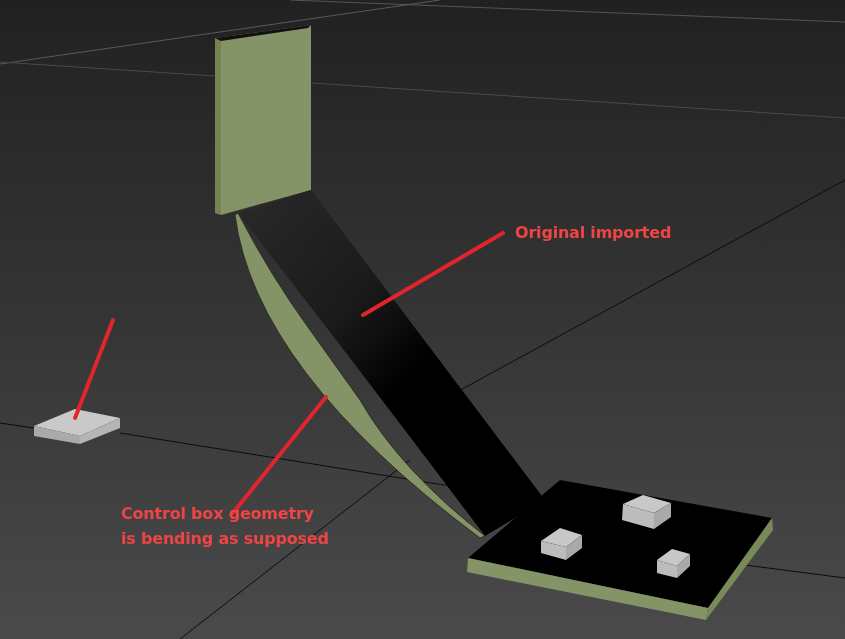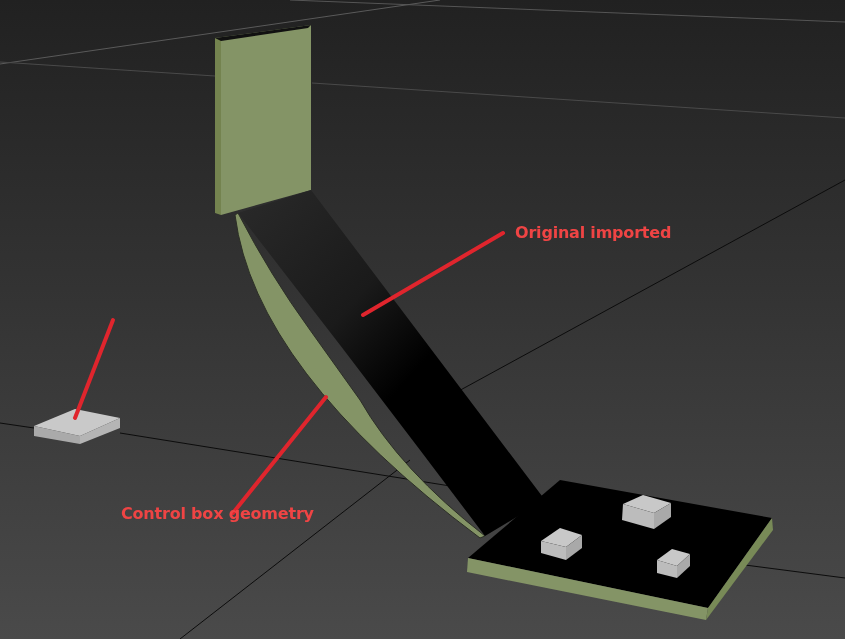--- a/index.html
+++ b/index.html
@@ -85,14 +85,15 @@
       <line x1="113" y1="320" x2="75" y2="418"></line>
       <line x1="326" y1="397" x2="233" y2="513"></line>
     </g>
   </svg>
 
   <div class="label" style="left:515px; top:220px;">
     <span>Original imported</span>
   </div>
   <div class="label" style="left:121px; top:501px;">
     <span>Control box geometry</span>
+    <span>is bending as supposed</span>
   </div>
 </div>
 
 </body></html>

